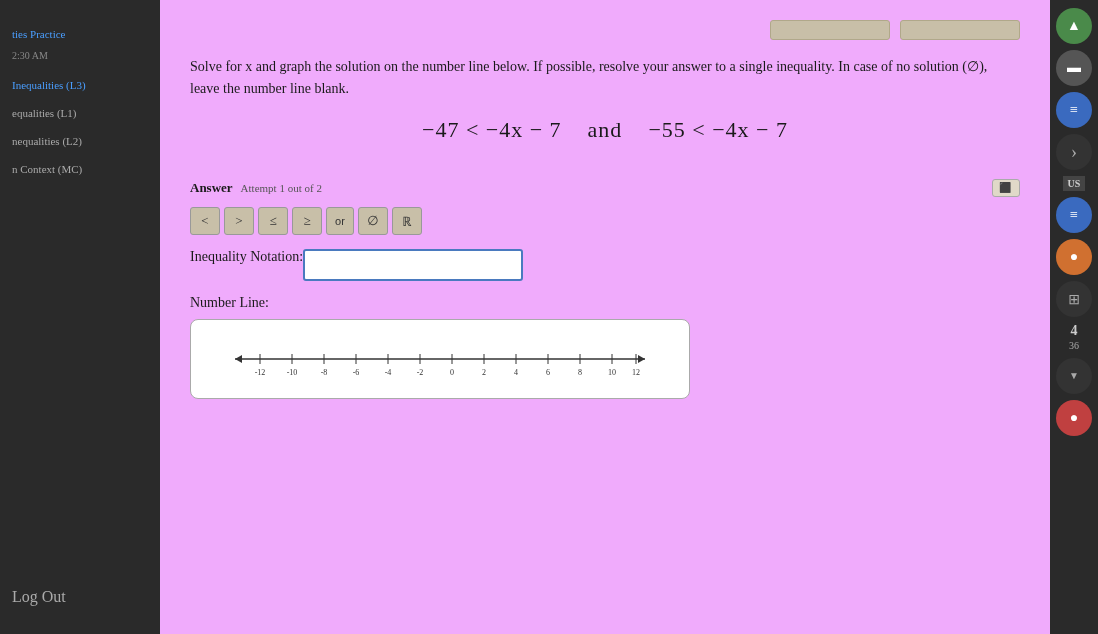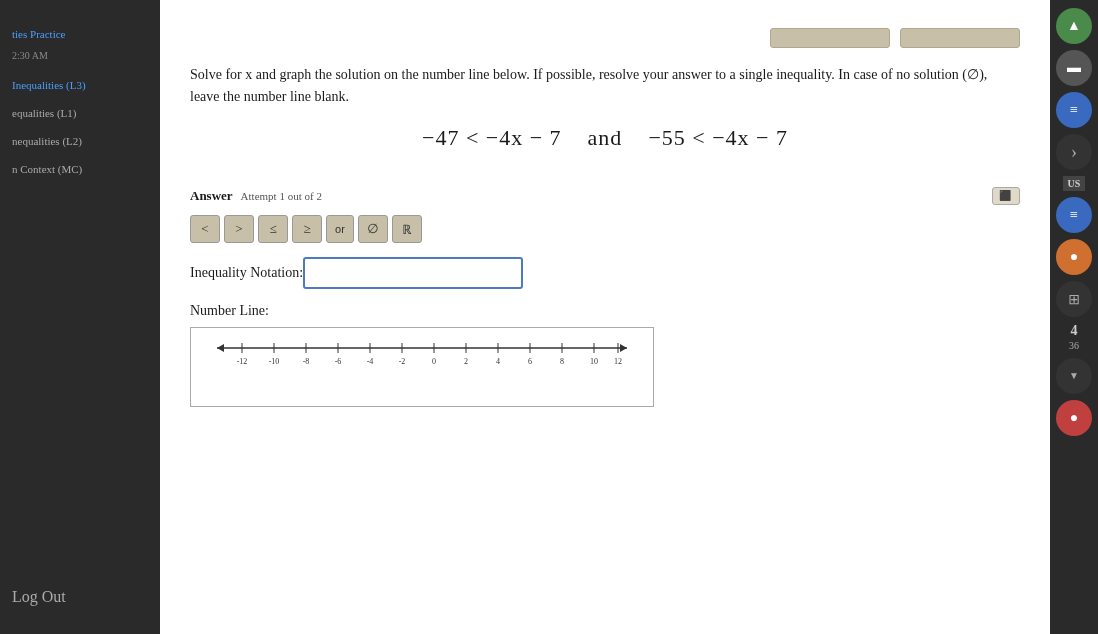--- a/index.html
+++ b/index.html
@@ -41,22 +41,22 @@
       padding: 8px 12px;
       font-size: 16px;
       color: #aaa;
       cursor: pointer;
       margin-bottom: 20px;
     }
 
     
     .main-content {
       flex: 1;
-      background: #ffffff;
-      padding: 28px 30px;
+      background: #f0abfc;
+      padding: 20px 30px;
       height: 100%;
       overflow: hidden;
       position: relative;
     }
 
     
     .top-boxes {
       display: flex;
       gap: 10px;
       margin-bottom: 16px;
@@ -143,21 +143,21 @@
     .sym-btn.or-btn {
       font-size: 11px;
       font-family: sans-serif;
       width: 28px;
       text-align: center;
     }
 
     
     .notation-row {
       display: flex;
-      align-items: center;
+      align-items: flex-start;
       margin-bottom: 14px;
     }
     .notation-label {
       font-size: 14px;
       color: #1a1a1a;
       font-family: 'Times New Roman', serif;
       white-space: nowrap;
     }
     .notation-input {
       width: 220px;
@@ -171,27 +171,27 @@
     }
 
     
     .number-line-label {
       font-size: 14px;
       color: #1a1a1a;
       font-family: 'Times New Roman', serif;
       margin-bottom: 8px;
     }
     .number-line-box {
-      width: 464px;
+      width: 500px;
       height: 80px;
       background: #fff;
       border: 1px solid #aaa;
-      border-radius: 0;
-      display: flex;
-      align-items: flex-start;
+      border-radius: 8px;
+      display: flex;
+      align-items: center;
       padding: 0 16px;
       position: relative;
       margin-bottom: 14px;
     }
     .number-line-svg {
       width: 100%;
       height: 40px;
     }
 
     

